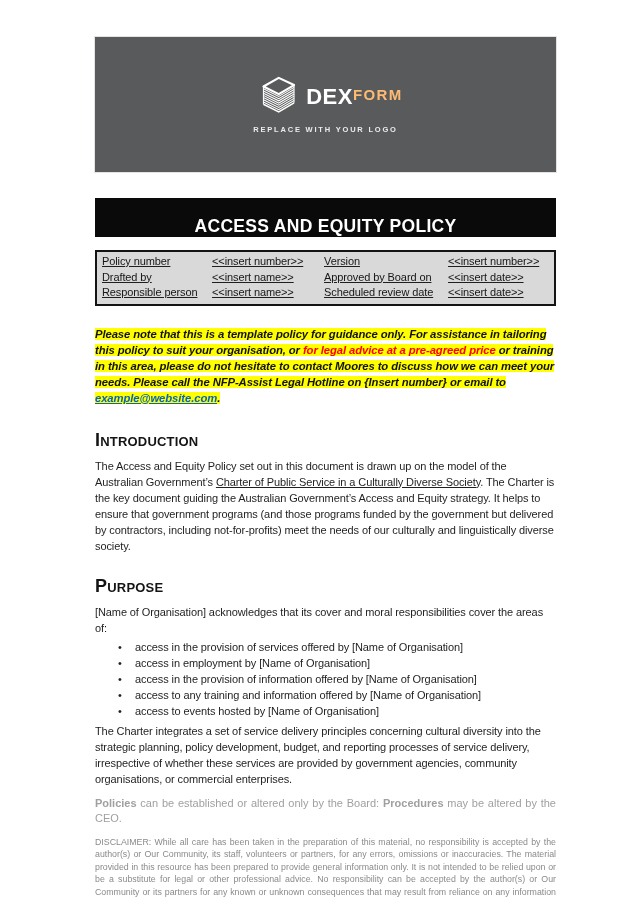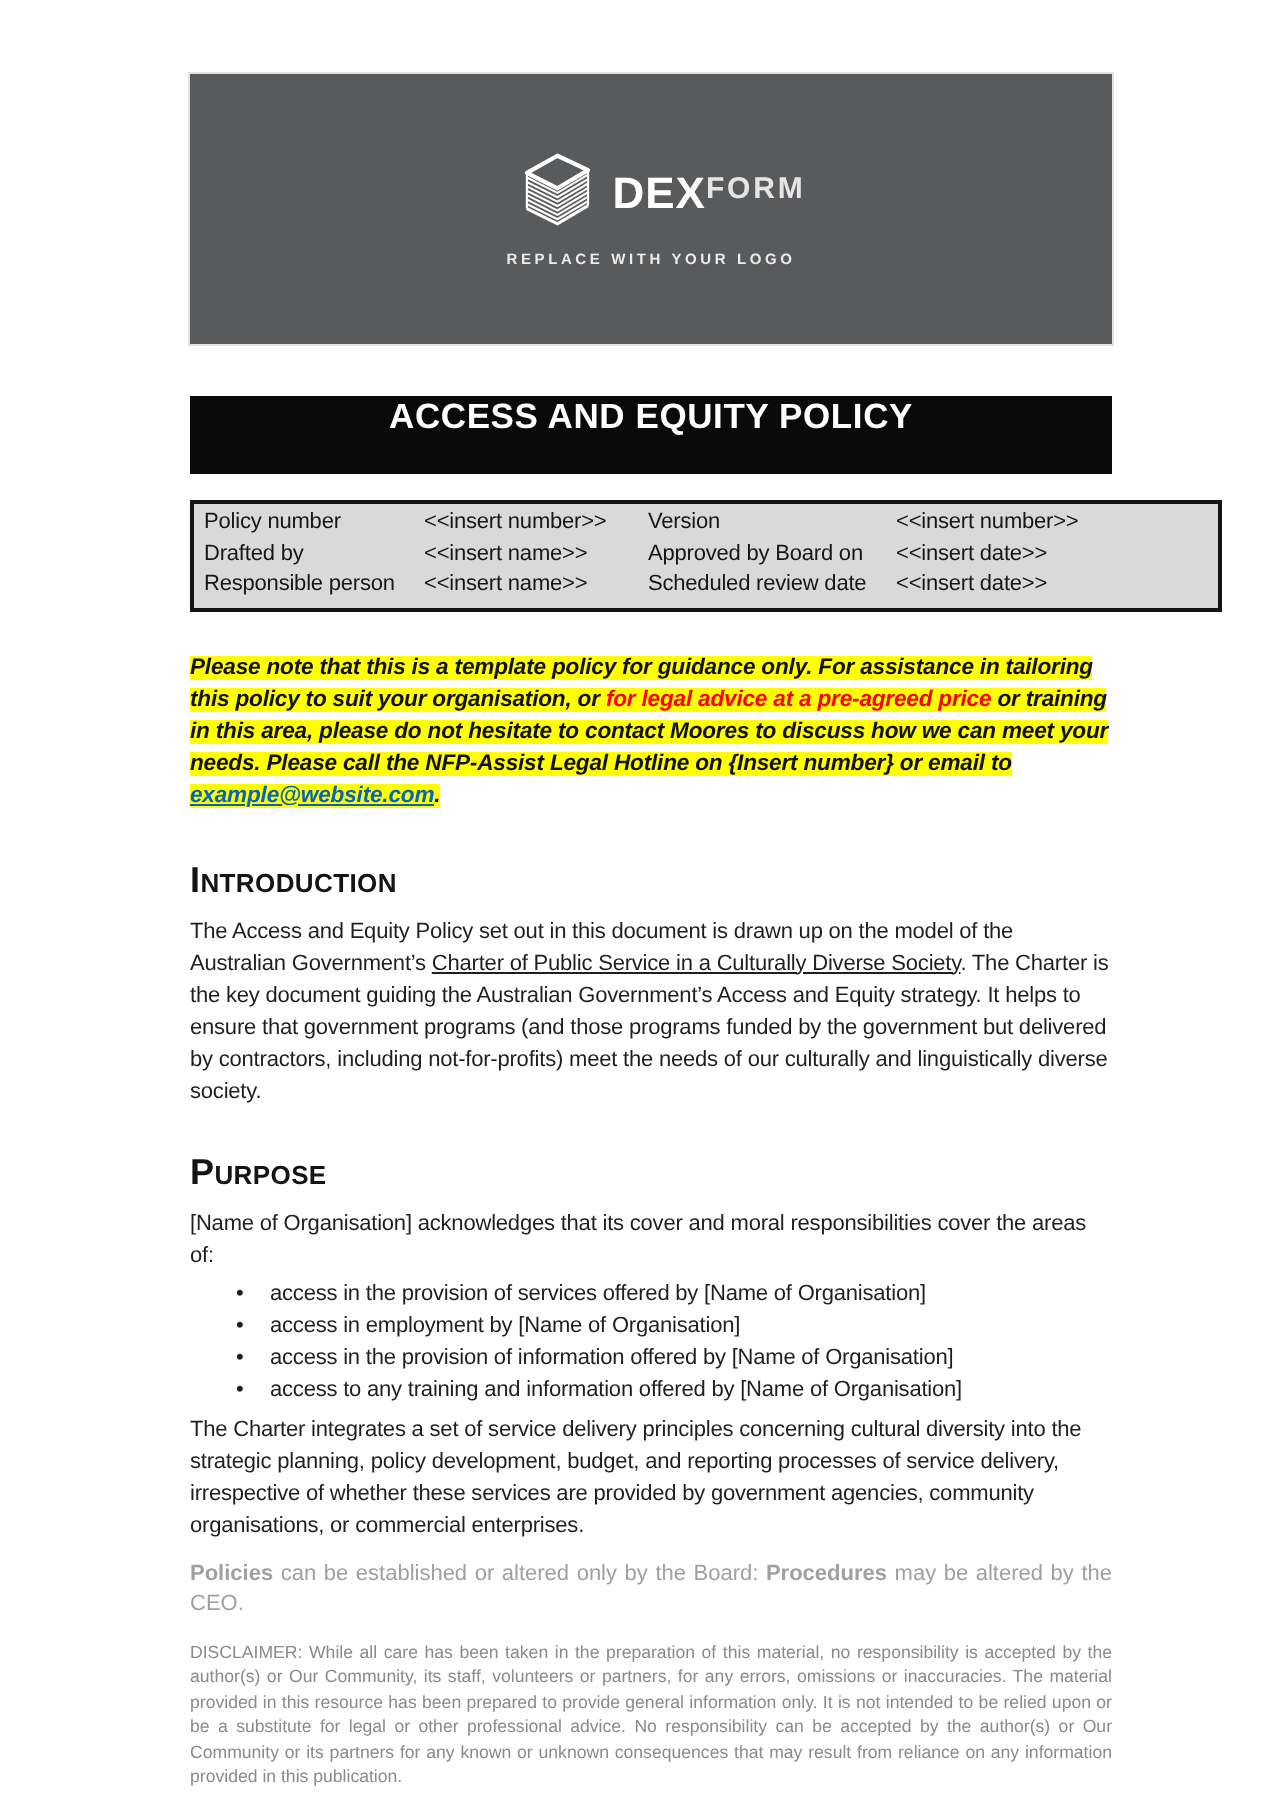--- a/index.html
+++ b/index.html
@@ -22,39 +22,40 @@
     background: #595a5c;
     display: flex; flex-direction: column;
     align-items: center; justify-content: center;
     margin-bottom: 26px;
     box-shadow: 0 0 0 1px #e3e3e3;
   }
   .logo-row { display: flex; align-items: center; gap: 8px; }
   .logo-icon { width: 50px; height: 44px; display: block; }
   .brand { display: flex; flex-direction: row; }
   .brand-top  { font-size: 22px; font-weight: bold; color: #fff; line-height: 20px; letter-spacing: .5px; }
-  .brand-bottom { font-size: 15px; font-weight: bold; color: #e5e5e5; line-height: 15px; letter-spacing: 1.4px; }
+  .brand-bottom { font-size: 15px; font-weight: bold; color: #fdba74; line-height: 15px; letter-spacing: 1.4px; }
   .tagline { margin-top: 6px; font-size: 7.5px; color: #ececec; letter-spacing: 1.8px; white-space: nowrap; font-weight: bold; }
 
   
   .title-bar {
     width: 461px; height: 39px;
     background: #0a0a0a; color: #ffffff;
-    display: flex; align-items: flex-start; justify-content: center;
+    display: flex; align-items: flex-end; justify-content: center;
     font-size: 17.5px; font-weight: bold; letter-spacing: .3px;
     margin-bottom: 13px;
   }
 
   
   .meta-table {
-    width: 516px;
+    width: 461px;
     background: #d9d9d9;
     border: 2px solid #141414;
     padding: 2px 0 3px;
     margin-bottom: 20px;
+    text-decoration: underline;
   }
   .meta-row { display: grid; grid-template-columns: 110px 112px 124px 1fr; }
   .meta-cell {
     font-size: 11px; line-height: 15.5px;
     padding-left: 5px; white-space: nowrap;
     color: #161616; letter-spacing: -0.1px;
   }
 
   
   .notice {
@@ -168,20 +169,21 @@
   <h2 class="sec sec-intro">Introduction</h2>
   <p class="body intro-para"><span>The Access and Equity Policy set out in this document is drawn up on the model of the Australian Government’s </span><span class="underlined">Charter of Public Service in a Culturally Diverse Society</span><span>. The Charter is the key document guiding the Australian Government’s Access and Equity strategy. It helps to ensure that government programs (and those programs funded by the government but delivered by contractors, including not-for-profits) meet the needs of our culturally and linguistically diverse society.</span></p>
 
   <h2 class="sec">Purpose</h2>
   <p class="body lead">[Name of Organisation] acknowledges that its cover and moral responsibilities cover the areas of:</p>
   <ul class="bullets">
     <li>access in the provision of services offered by [Name of Organisation]</li>
     <li>access in employment by [Name of Organisation]</li>
     <li>access in the provision of information offered by [Name of Organisation]</li>
     <li>access to any training and information offered by [Name of Organisation]</li>
+    <li>access to events hosted by [Name of Organisation]</li>
   </ul>
   <p class="body closing">The Charter integrates a set of service delivery principles concerning cultural diversity into the strategic planning, policy development, budget, and reporting processes of service delivery, irrespective of whether these services are provided by government agencies, community organisations, or commercial enterprises.</p>
 
   <p class="gov"><b>Policies</b><span> can be established or altered only by the Board: </span><b>Procedures</b><span> may be altered by the CEO.</span></p>
 
   <p class="disclaimer">DISCLAIMER: While all care has been taken in the preparation of this material, no responsibility is accepted by the author(s) or Our Community, its staff, volunteers or partners, for any errors, omissions or inaccuracies. The material provided in this resource has been prepared to provide general information only. It is not intended to be relied upon or be a substitute for legal or other professional advice. No responsibility can be accepted by the author(s) or Our Community or its partners for any known or unknown consequences that may result from reliance on any information provided in this publication.</p>
 
 </div>
 
 </body></html>

